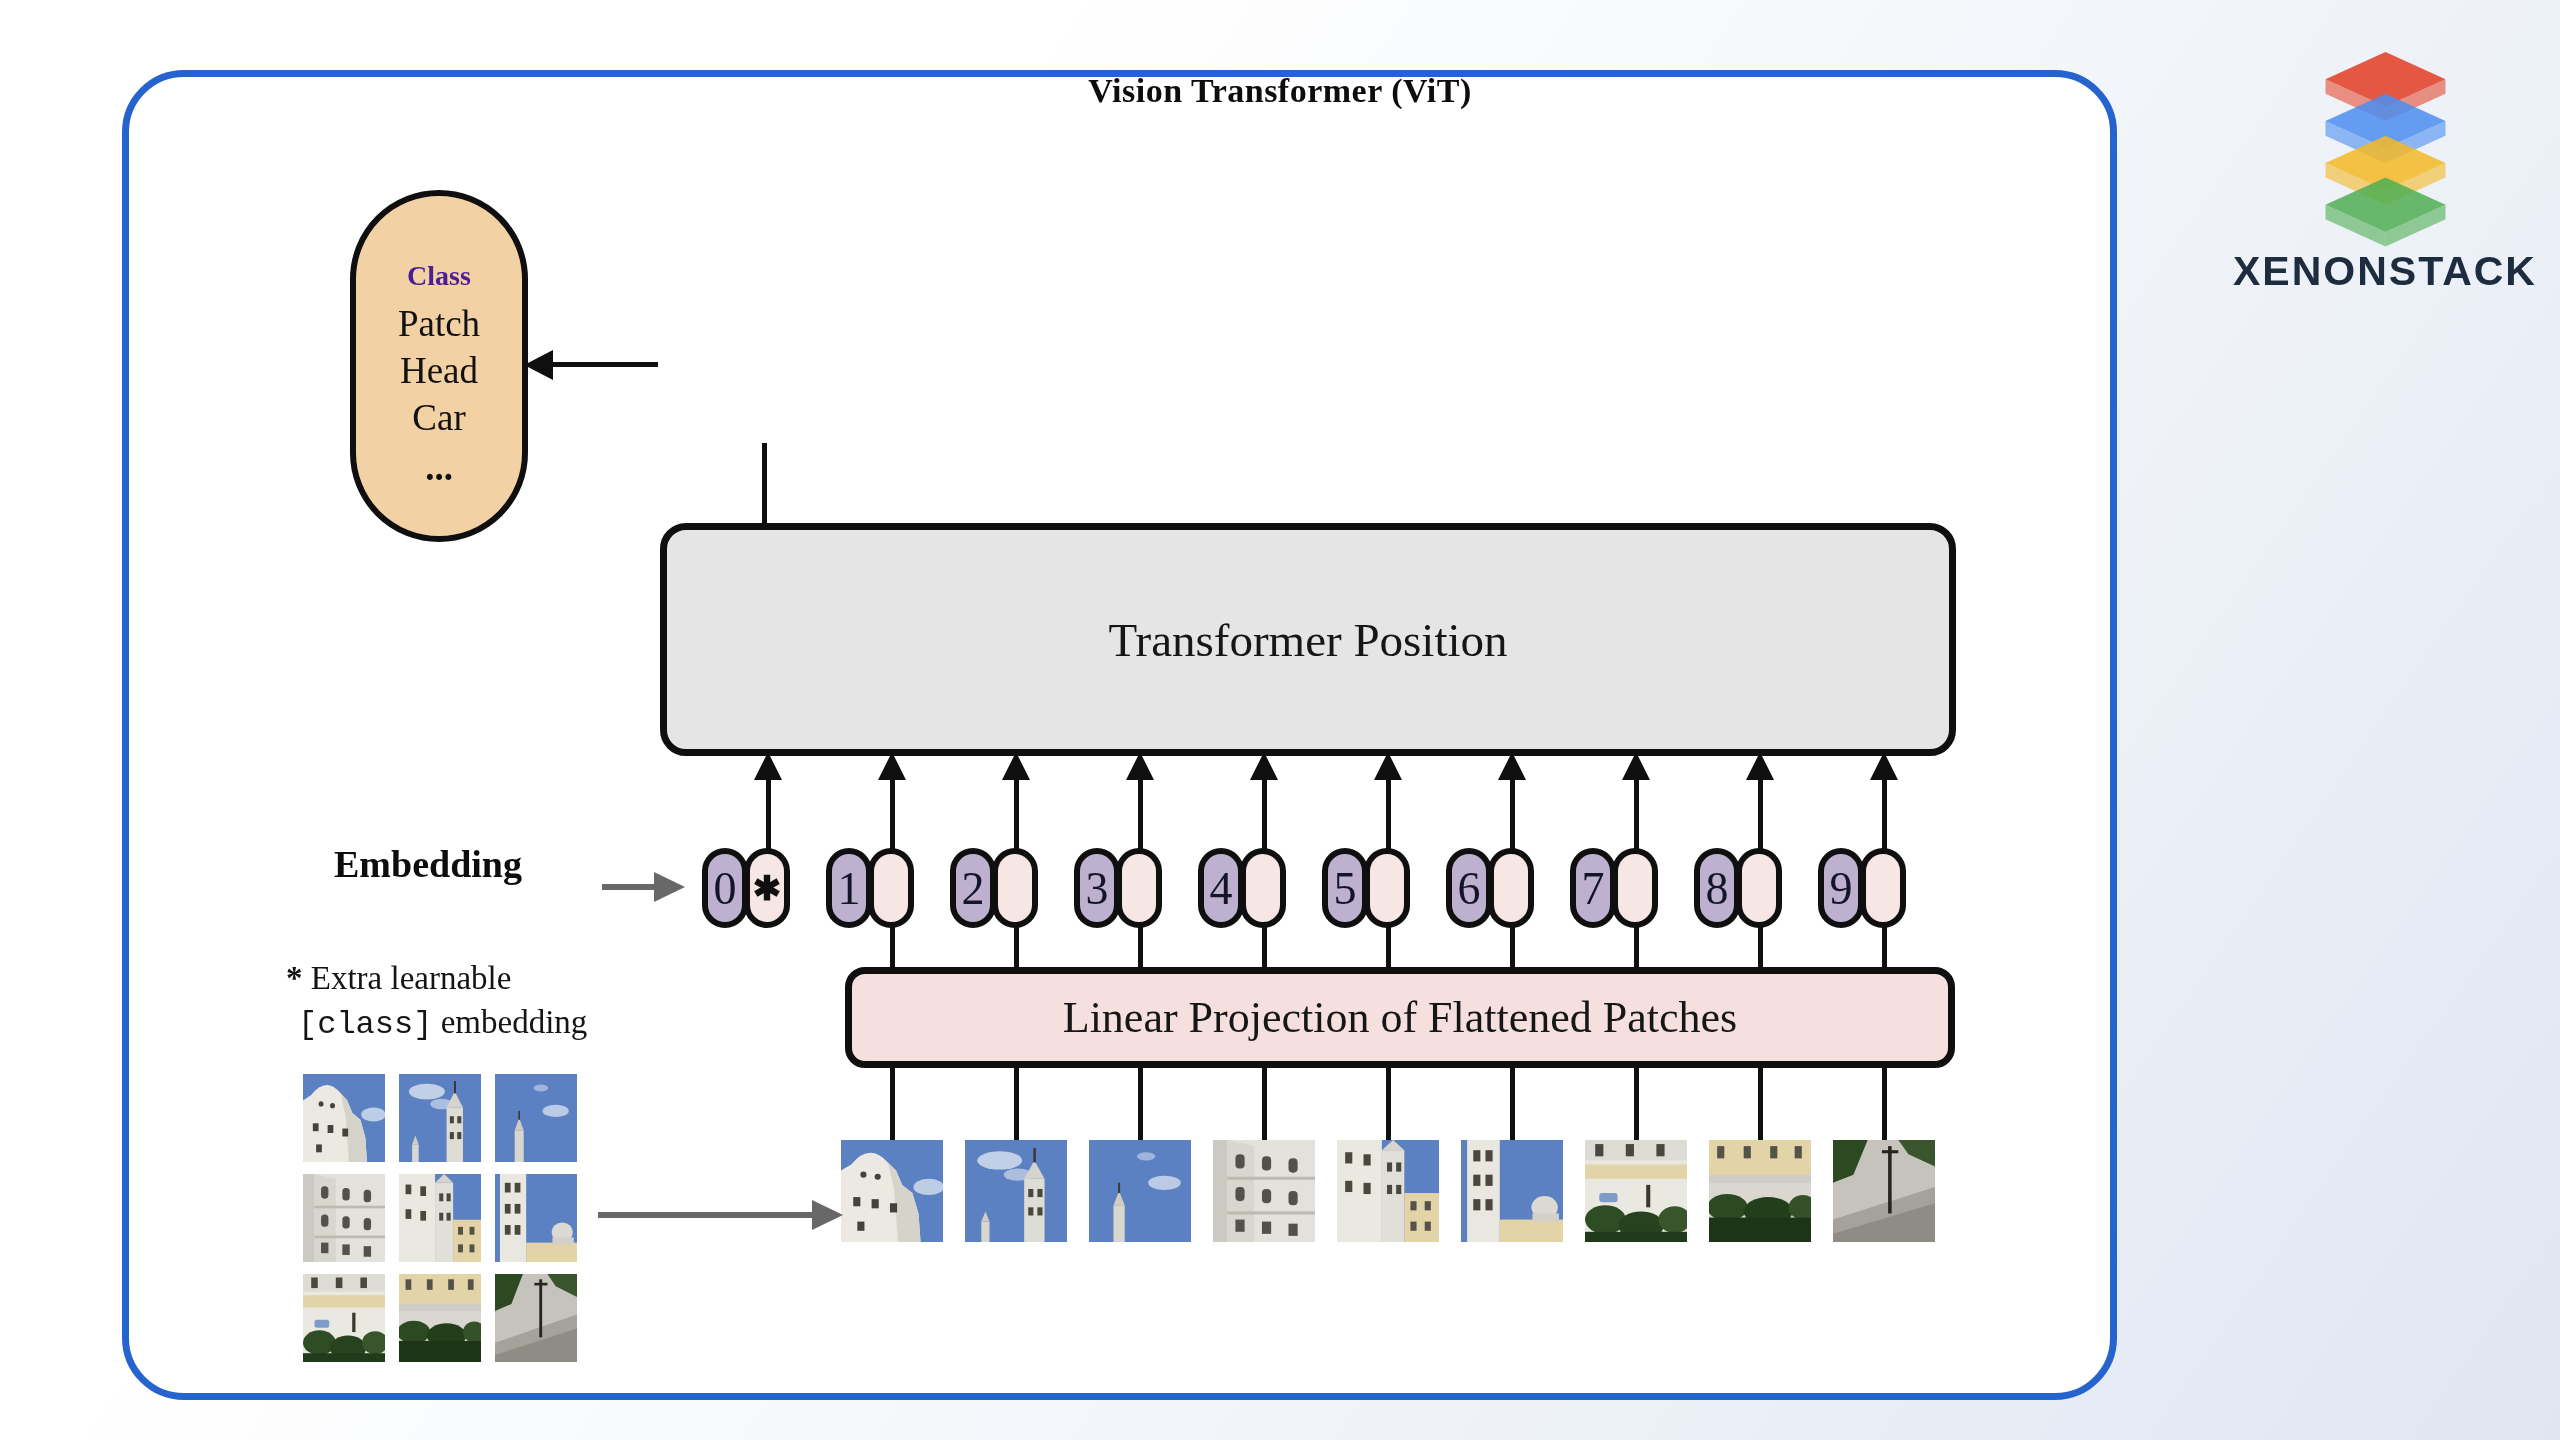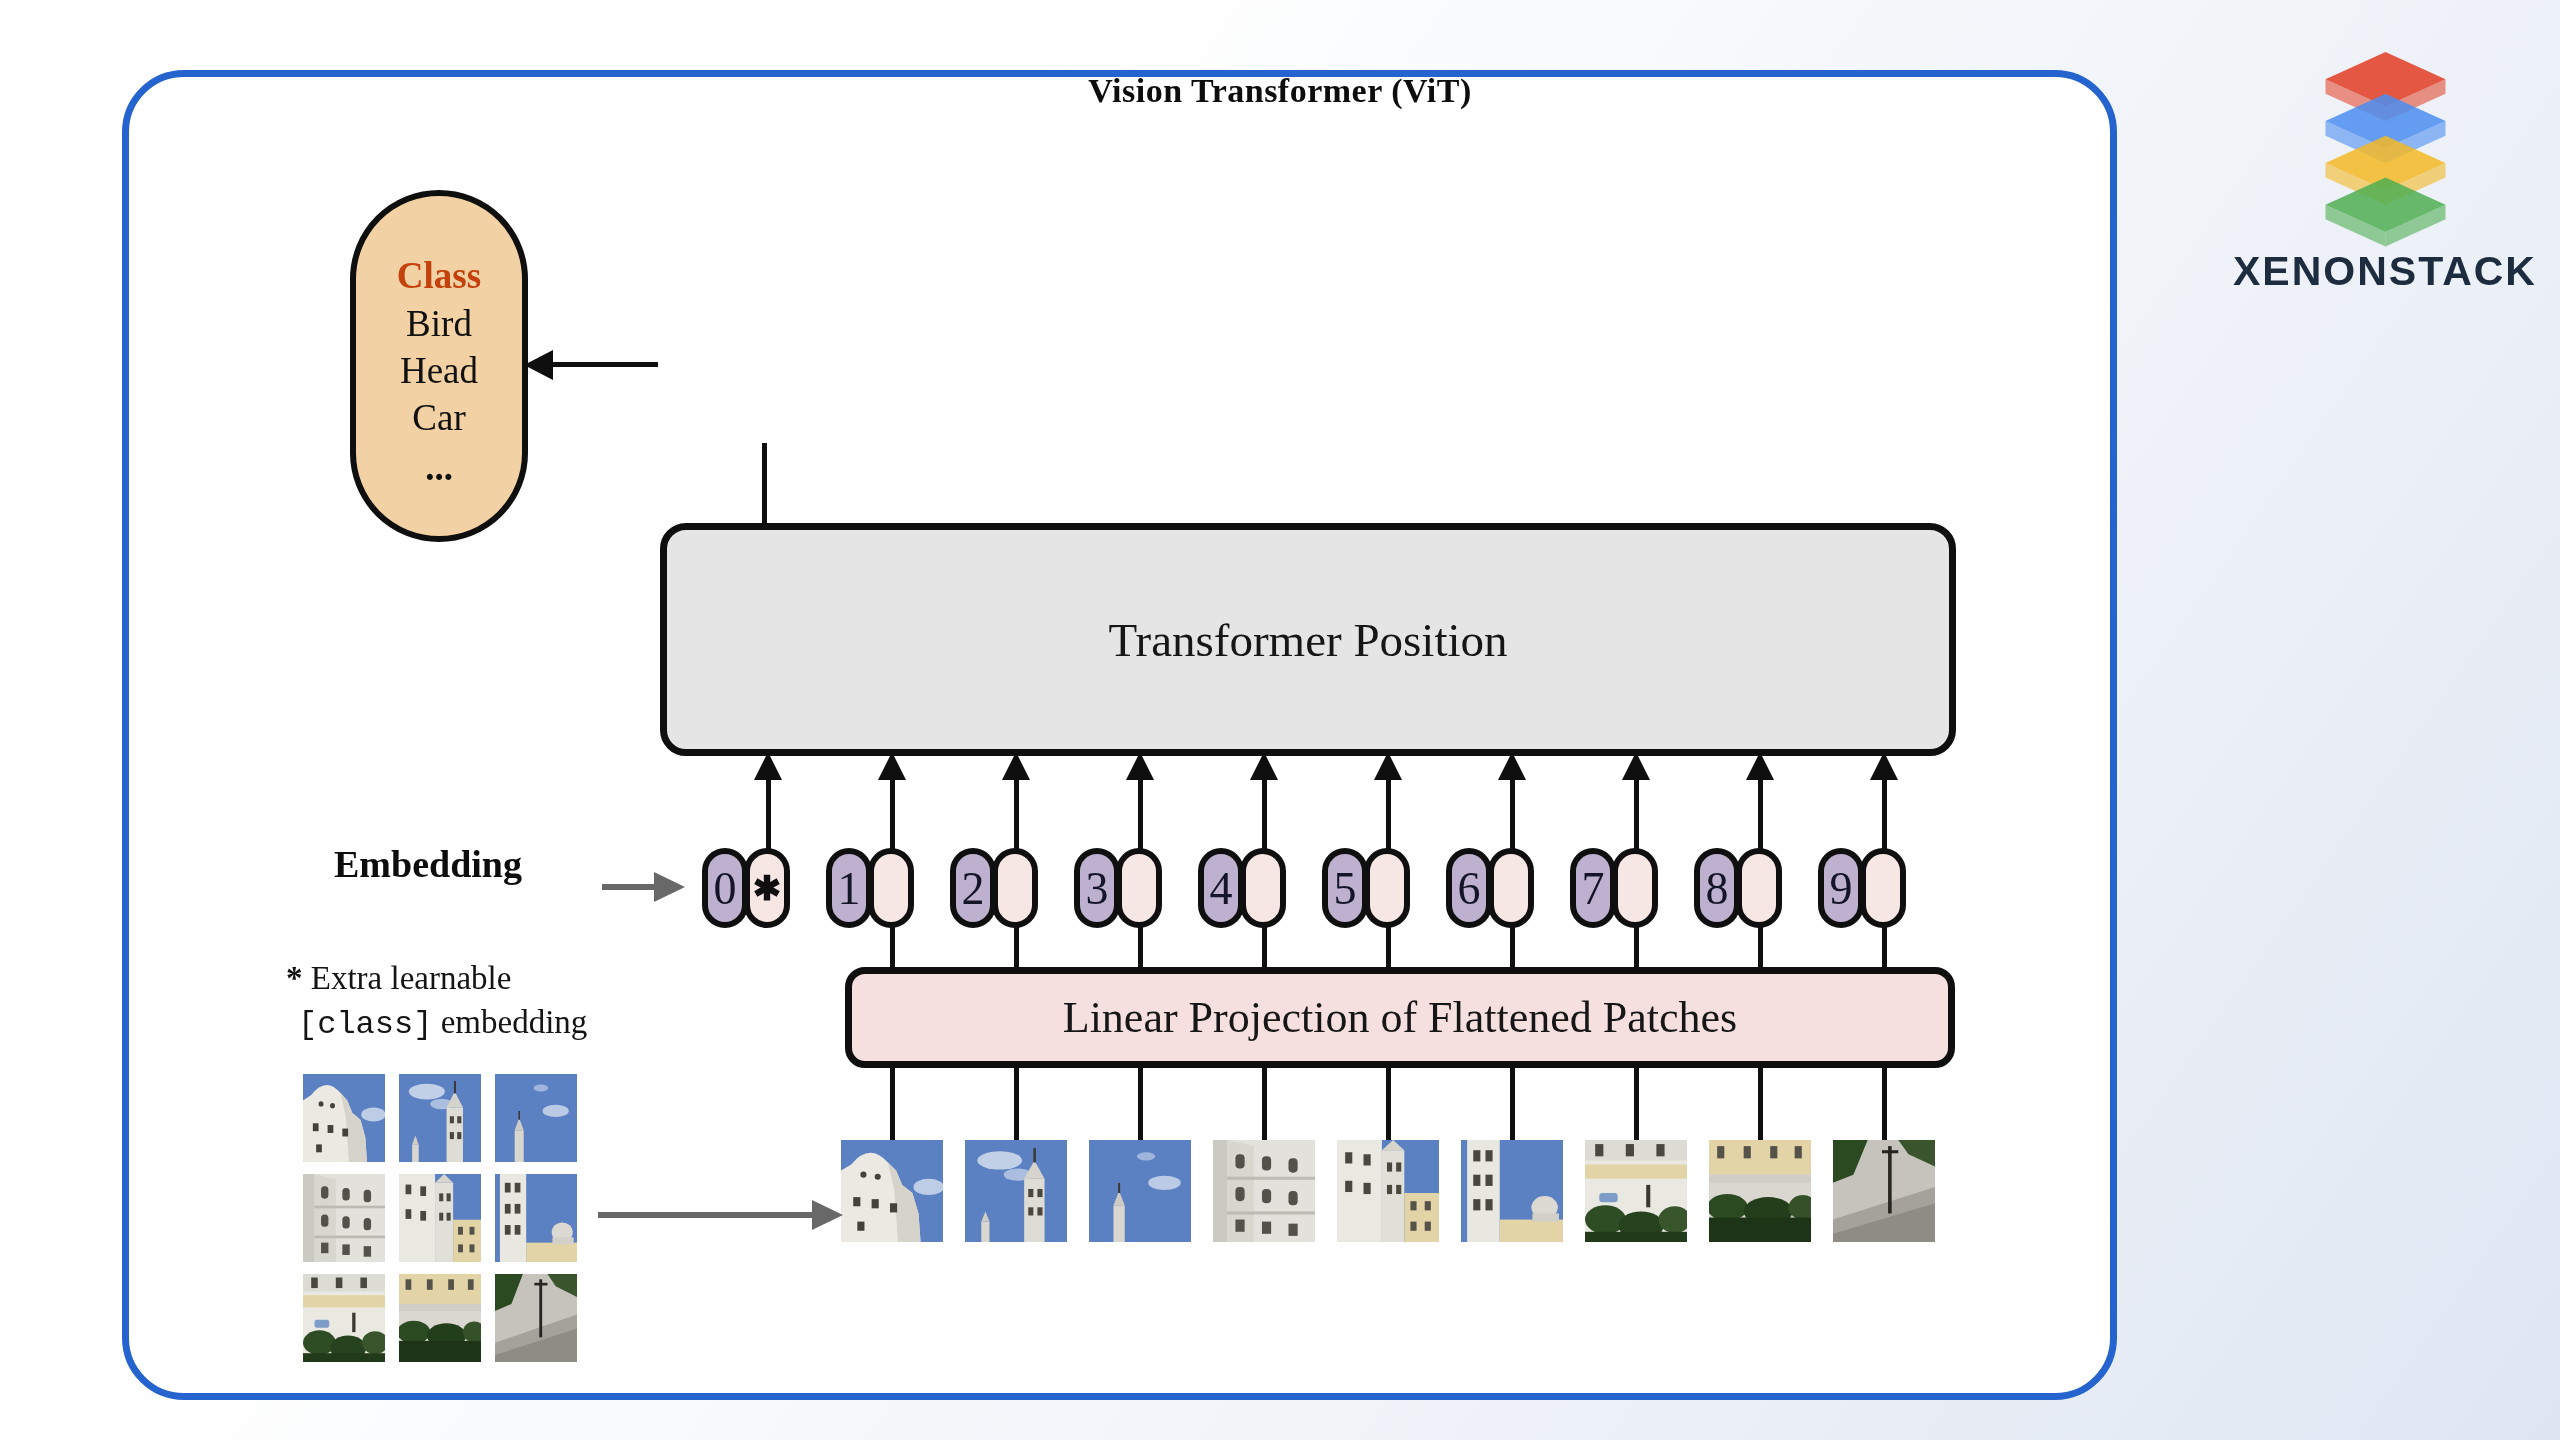--- a/index.html
+++ b/index.html
@@ -23,21 +23,21 @@
     letter-spacing:0.5px;
   }
 
   
   .class-oval{
     position:absolute;left:350px;top:190px;width:178px;height:352px;
     box-sizing:border-box;border:6px solid #0f0f0f;border-radius:92px;
     background:#f2d2a4;display:flex;flex-direction:column;align-items:center;
     padding-top:56px;
   }
-  .class-oval .hd{font-size:37px;font-weight:bold;color:#c2410c;line-height:48px;}
+  .class-oval .hd{font-size:28px;font-weight:bold;color:#4c1d95;line-height:48px;}
   .class-oval .it{font-size:37px;color:#111;line-height:47px;}
   .class-oval .dots{font-size:37px;font-weight:bold;color:#111;margin-top:12px;line-height:30px;}
 
   
   .mlp-box{
     position:absolute;left:658px;top:285px;width:216px;height:162px;
     box-sizing:border-box;border:7px solid #0f0f0f;border-radius:22px;
     background:#f2d2a4;display:flex;flex-direction:column;align-items:center;justify-content:center;
     font-size:44px;color:#111;line-height:52px;
   }
@@ -227,21 +227,21 @@
 </svg>
 
 <div class="canvas">
 
   <div class="frame"></div>
 
   <div class="title">Vision Transformer (ViT)</div>
 
   <div class="class-oval">
     <div class="hd">Class</div>
-    <div class="it">Bird</div>
+    <div class="it">Patch</div>
     <div class="it">Head</div>
     <div class="it">Car</div>
     <div class="dots">...</div>
   </div>
 
 
   <div class="hline" style="left:548px;top:362px;width:110px;"></div>
   <div class="tri-left" style="left:524px;top:350px;"></div>
 
   <div class="vline" style="left:762px;top:443px;height:84px;"></div>

